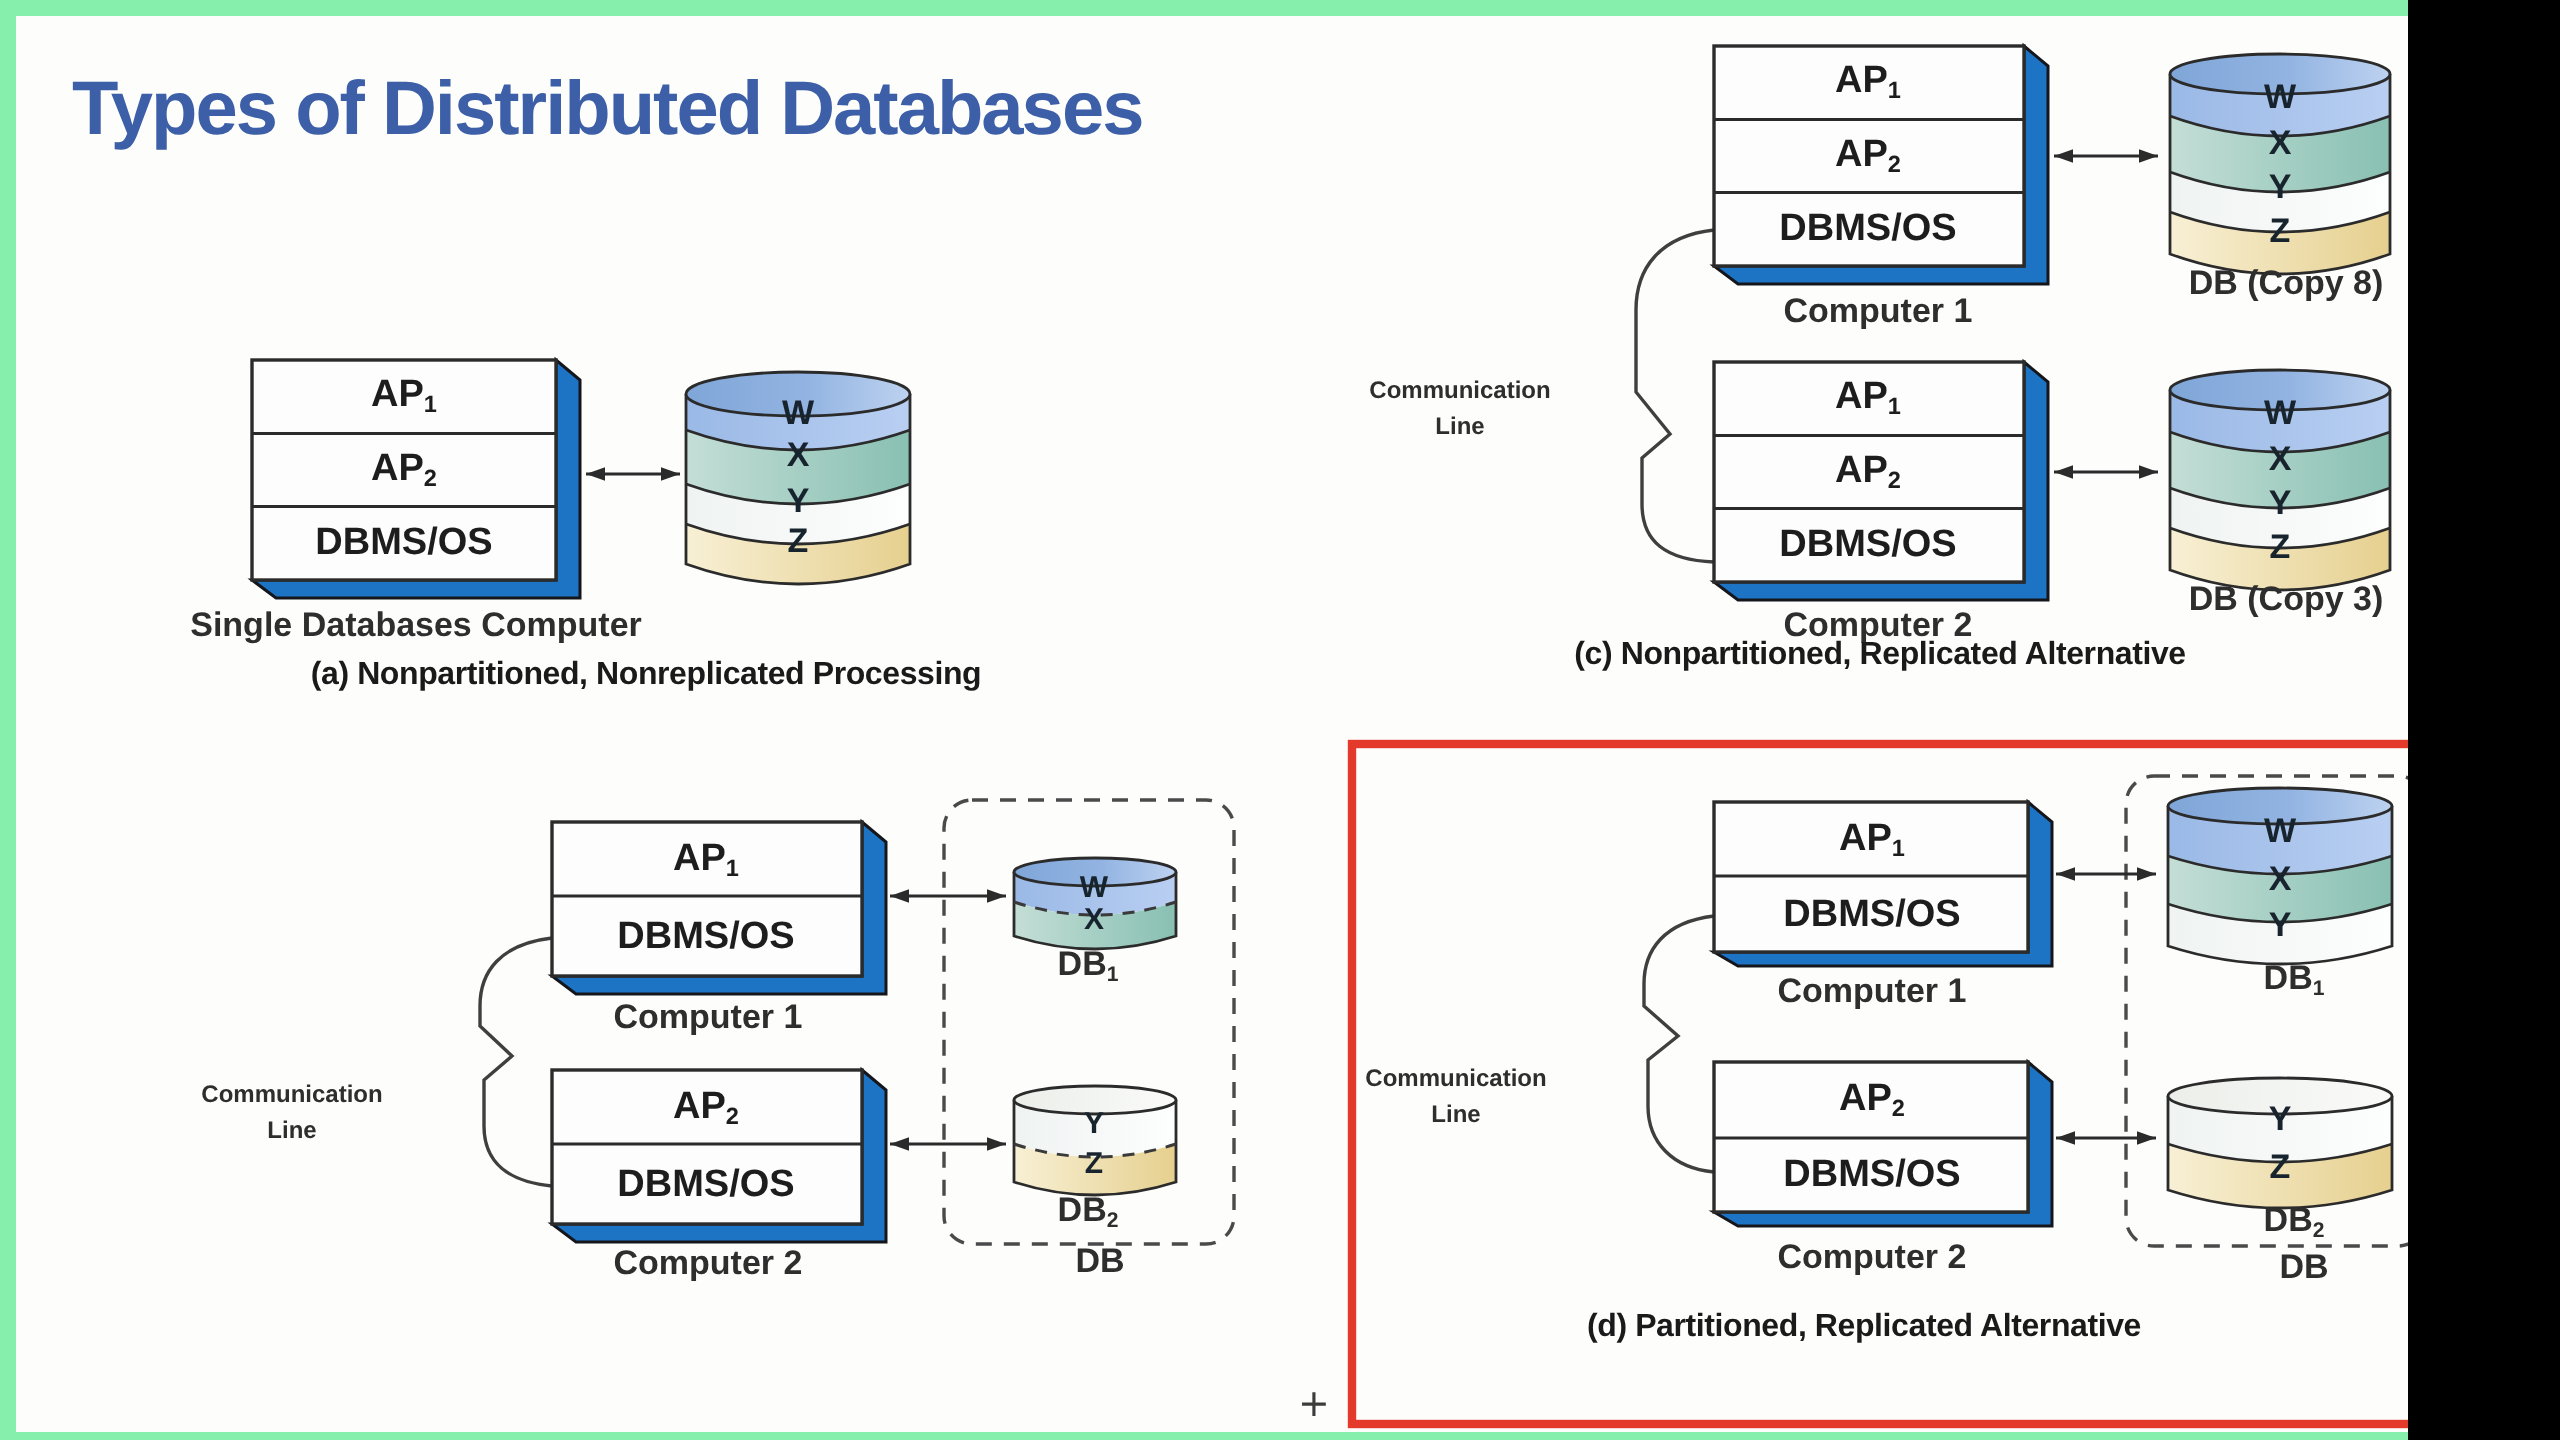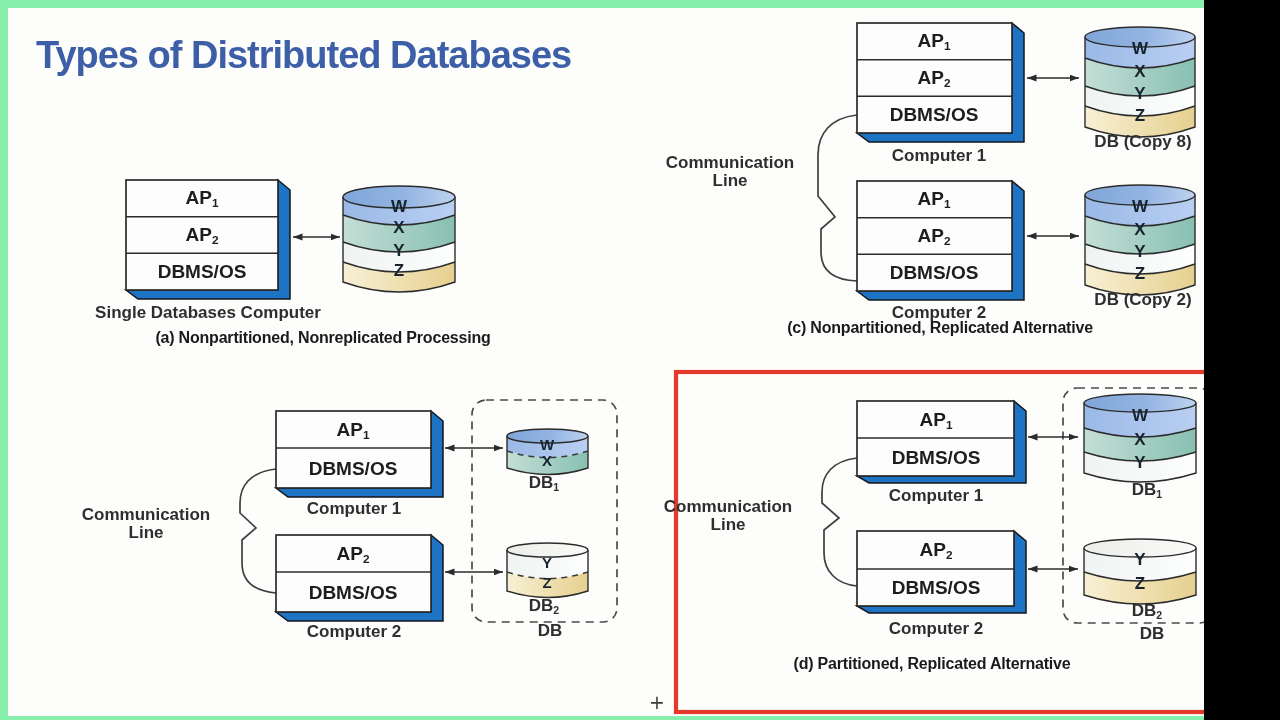--- a/index.html
+++ b/index.html
@@ -8,21 +8,21 @@
   .slide{position:absolute;left:8px;top:8px;width:1266px;height:708px;background:#fdfdfc;}
   svg.overlay{position:absolute;left:0;top:0;width:1280px;height:720px;z-index:1;}
   .txt{position:absolute;z-index:2;}
 
   .title{left:36px;top:34px;font-size:38px;font-weight:600;letter-spacing:-1px;
          color:var(--title-blue,#3c5fa8);}
   .t{position:absolute;transform:translate(-50%,-50%);white-space:nowrap;z-index:2;}
   .row{font-size:19px;font-weight:600;color:#1d1d1d;}
   .sub{font-size:0.62em;vertical-align:-0.24em;font-weight:inherit;}
   .name{font-size:17px;font-weight:bold;color:#2e2e2e;}
-  .comm{font-size:17px;font-weight:bold;color:#2e2e2e;}
+  .comm{font-size:12px;font-weight:bold;color:#2e2e2e;margin-top:32px;}
   .band{font-size:17px;font-weight:bold;color:#17242e;}
   .band-sm{font-size:15px;font-weight:bold;color:#17242e;}
   .cap{font-size:16px;font-weight:bold;letter-spacing:-0.2px;color:#1a1a1a;}
   .cursor{font-size:19px;font-weight:400;color:#3c3c3c;font-family:"DejaVu Sans",sans-serif;}
 
   
   .box{fill:#fdfdfe;stroke:var(--line-dark,#2b2b2b);stroke-width:1.7;}
   .ext{fill:var(--extrude-blue,#1d73c4);stroke:#15161b;stroke-width:1.5;stroke-linejoin:miter;}
   .ln{stroke:var(--line-dark,#2b2b2b);stroke-width:1.5;fill:none;}
   .arrow{stroke:var(--line-dark,#2b2b2b);stroke-width:1.4;fill:none;}
@@ -201,21 +201,21 @@
   <div class="t comm" style="left:730px;top:163px">Communication</div>
   <div class="t comm" style="left:730px;top:181px">Line</div>
   <div class="t row" style="left:934px;top:199px"><span>AP</span><span class="sub">1</span></div>
   <div class="t row" style="left:934px;top:236px"><span>AP</span><span class="sub">2</span></div>
   <div class="t row" style="left:934px;top:273px">DBMS/OS</div>
   <div class="t name" style="left:939px;top:313px">Computer 2</div>
   <div class="t band" style="left:1140px;top:207px">W</div>
   <div class="t band" style="left:1140px;top:230px">X</div>
   <div class="t band" style="left:1140px;top:252px">Y</div>
   <div class="t band" style="left:1140px;top:274px">Z</div>
-  <div class="t name" style="left:1143px;top:300px">DB (Copy 2)</div>
+  <div class="t name" style="left:1143px;top:300px">DB (Copy 3)</div>
   <div class="t cap" style="left:940px;top:328px">(c) Nonpartitioned, Replicated Alternative</div>
 
   <div class="t row" style="left:353px;top:430px"><span>AP</span><span class="sub">1</span></div>
   <div class="t row" style="left:353px;top:469px">DBMS/OS</div>
   <div class="t name" style="left:354px;top:509px">Computer 1</div>
   <div class="t row" style="left:353px;top:554px"><span>AP</span><span class="sub">2</span></div>
   <div class="t row" style="left:353px;top:593px">DBMS/OS</div>
   <div class="t name" style="left:354px;top:632px">Computer 2</div>
   <div class="t comm" style="left:146px;top:515px">Communication</div>
   <div class="t comm" style="left:146px;top:533px">Line</div>

